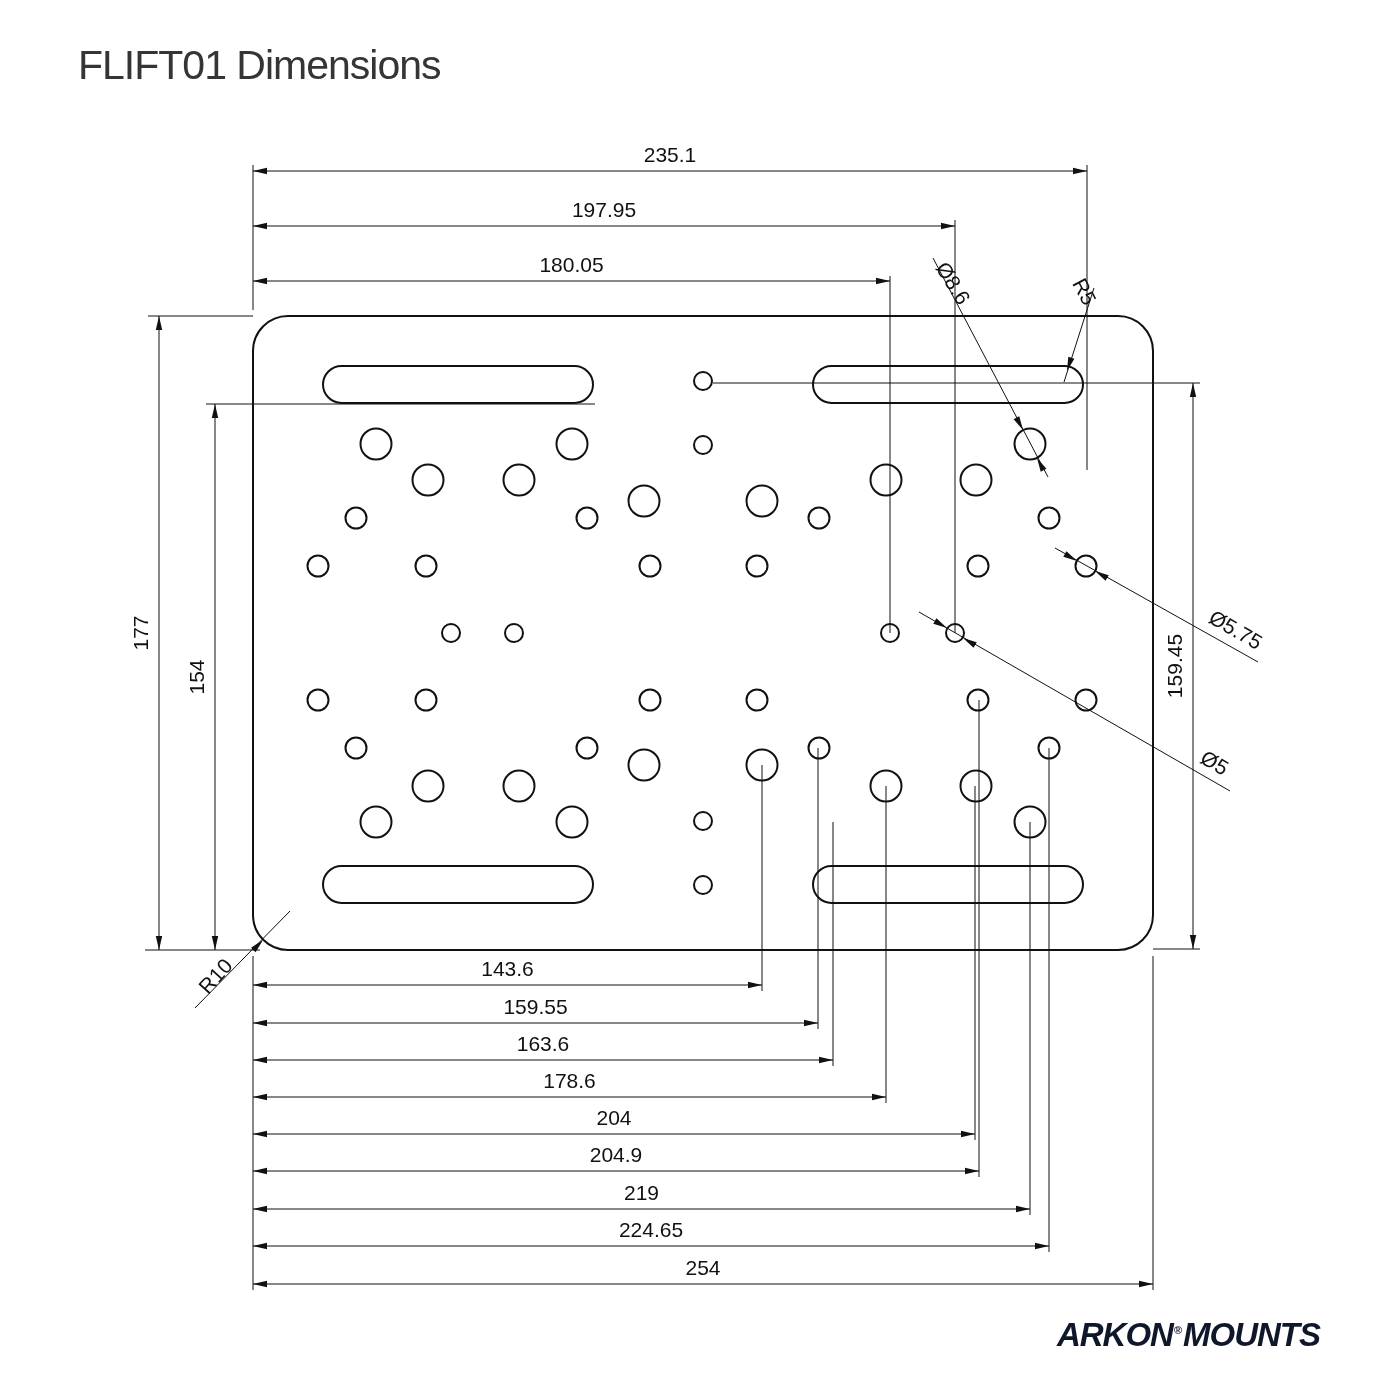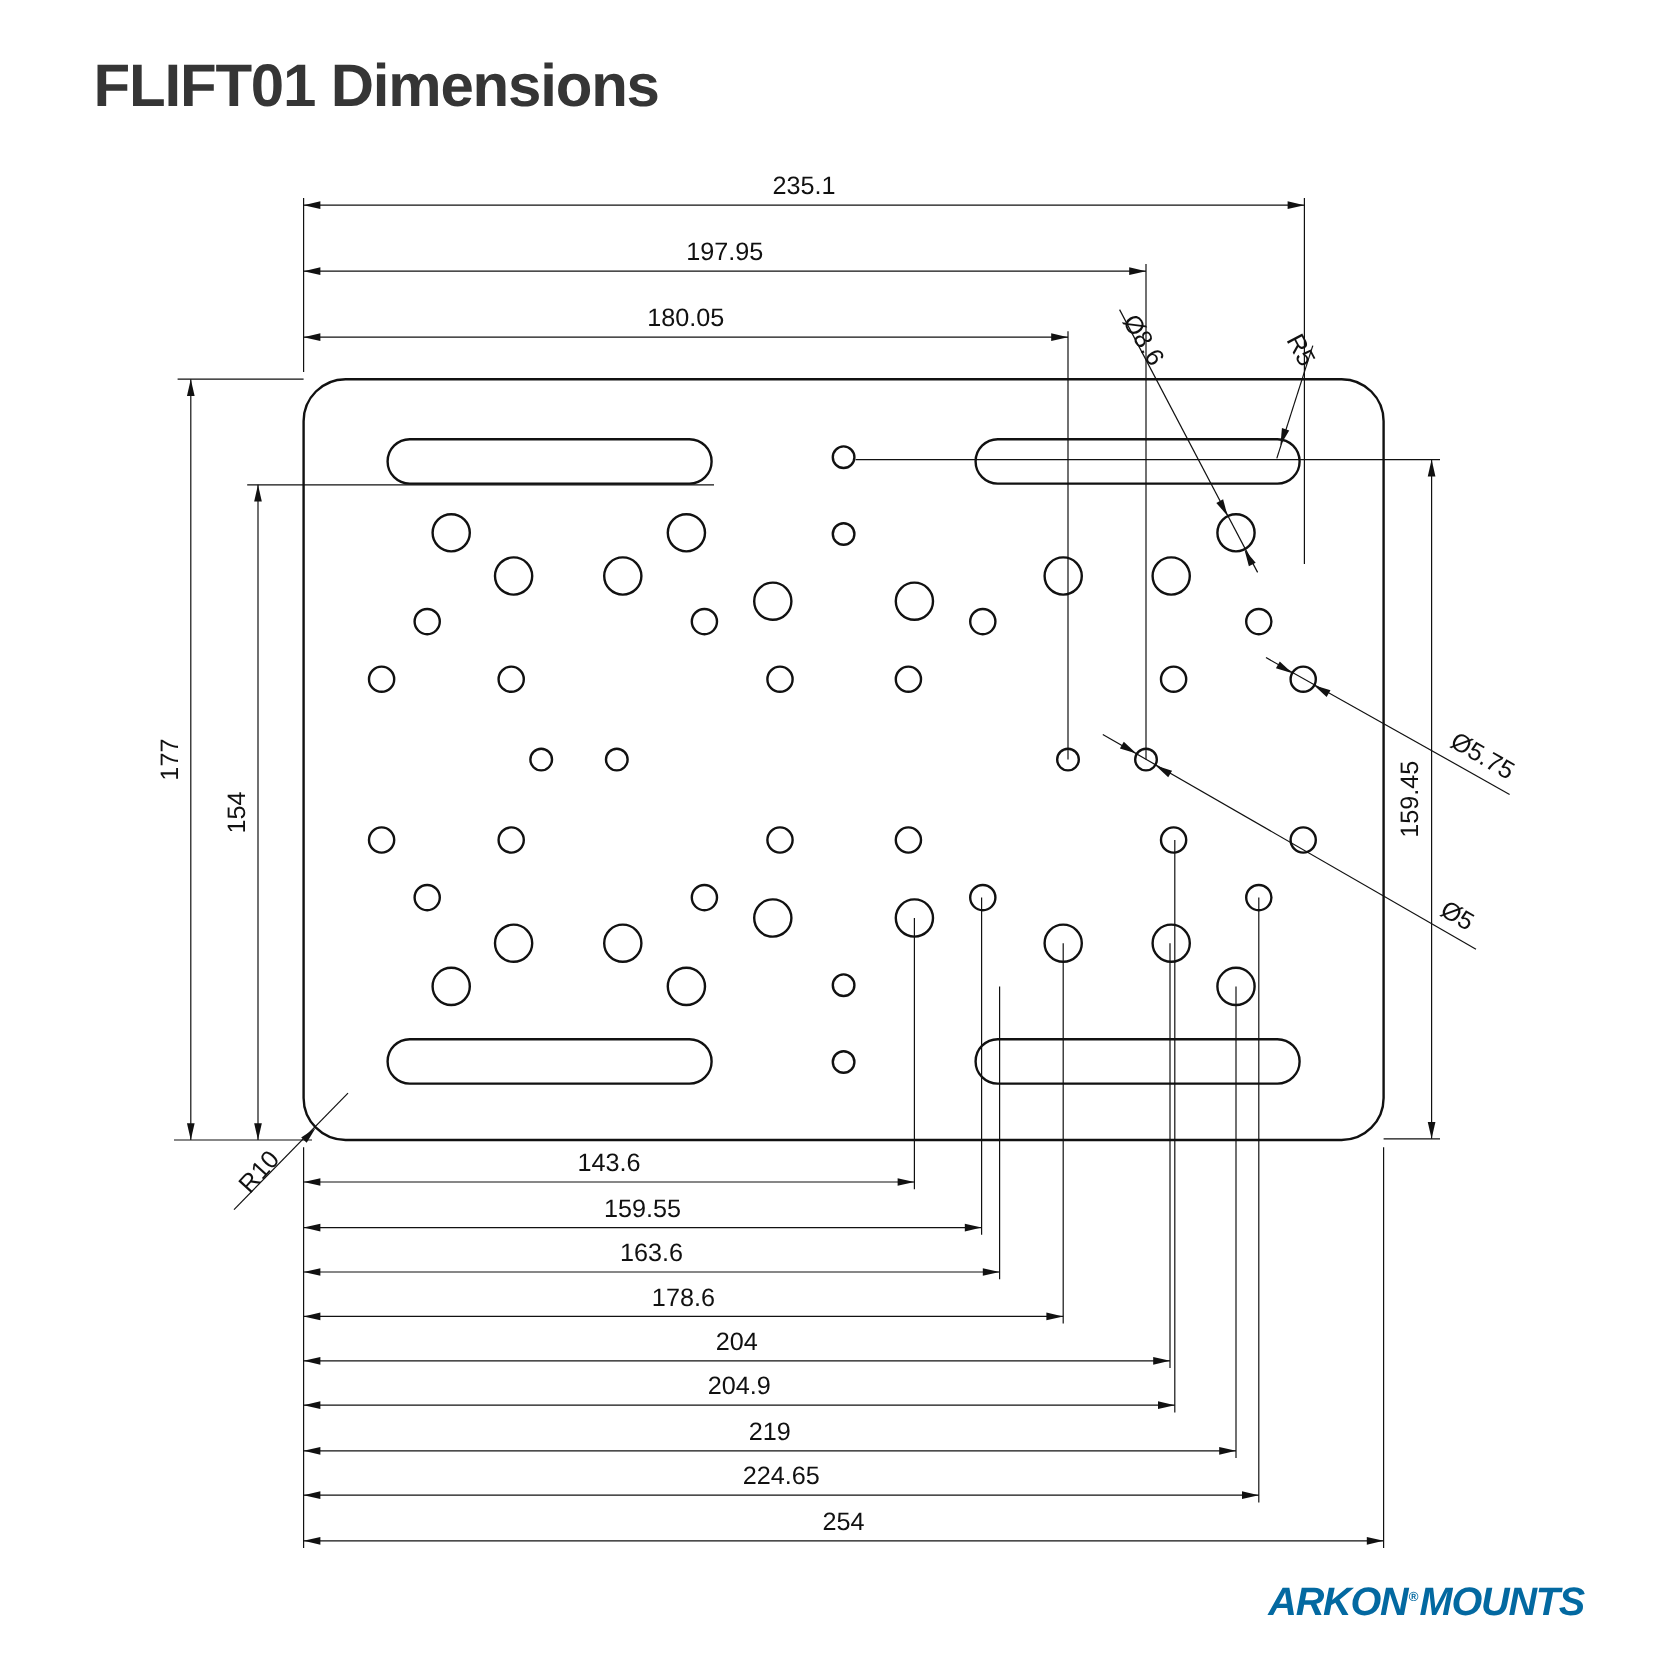--- a/index.html
+++ b/index.html
@@ -1,21 +1,21 @@
 <!DOCTYPE html>
 <html><head>
 <meta charset="utf-8">
 <style>
   html,body{margin:0;padding:0;background:#ffffff;}
   body{width:1400px;height:1400px;position:relative;overflow:hidden;
        font-family:"Liberation Sans",sans-serif;}
-  .page-title{position:absolute;left:78px;top:42px;font-size:50px;font-weight:700;
+  .page-title{position:absolute;left:78px;top:42px;font-size:41px;font-weight:400;
        letter-spacing:-1px;color:#353535;}
   svg.drawing{position:absolute;left:0;top:0;}
-  .logo{position:absolute;top:1316px;right:80px;color:#0369a1;
+  .logo{position:absolute;top:1316px;right:80px;color:#0f172a;
         font-style:italic;font-weight:700;font-size:33px;letter-spacing:-1px;
         white-space:nowrap;}
   .logo .reg{font-size:11px;vertical-align:super;font-style:normal;margin:0 2px 0 1px;}
 </style>
 </head>
 <body>
 
 <div class="page-title">FLIFT01 Dimensions</div>
 
 <svg class="drawing" width="1400" height="1400" viewBox="0 0 1400 1400">

